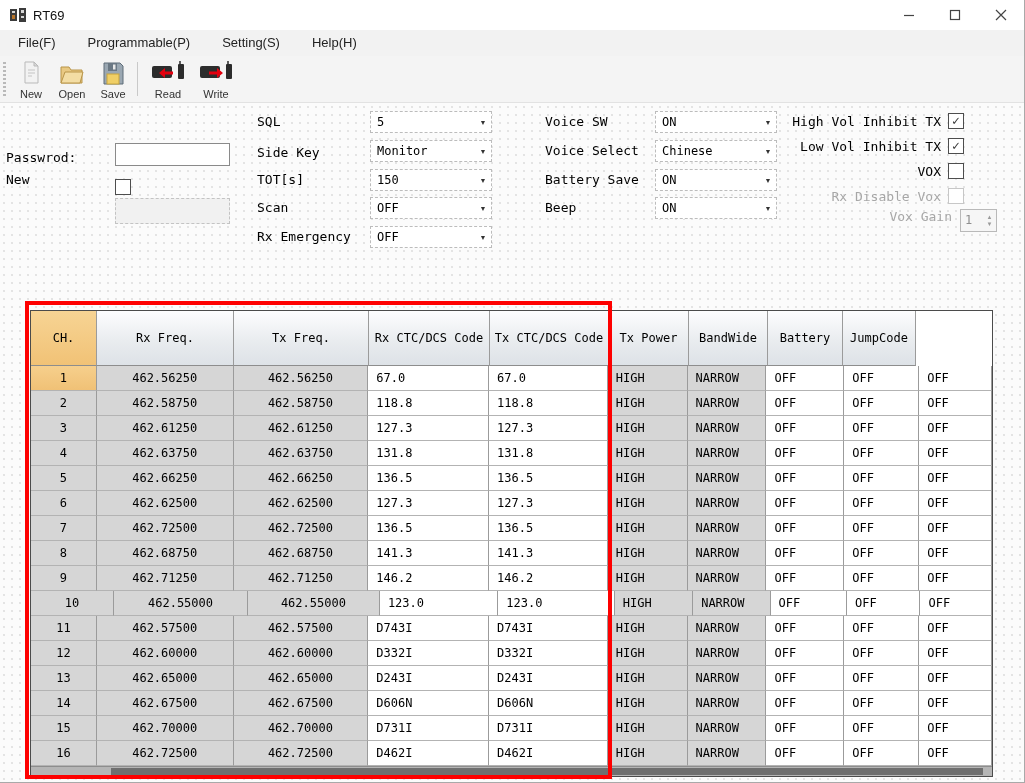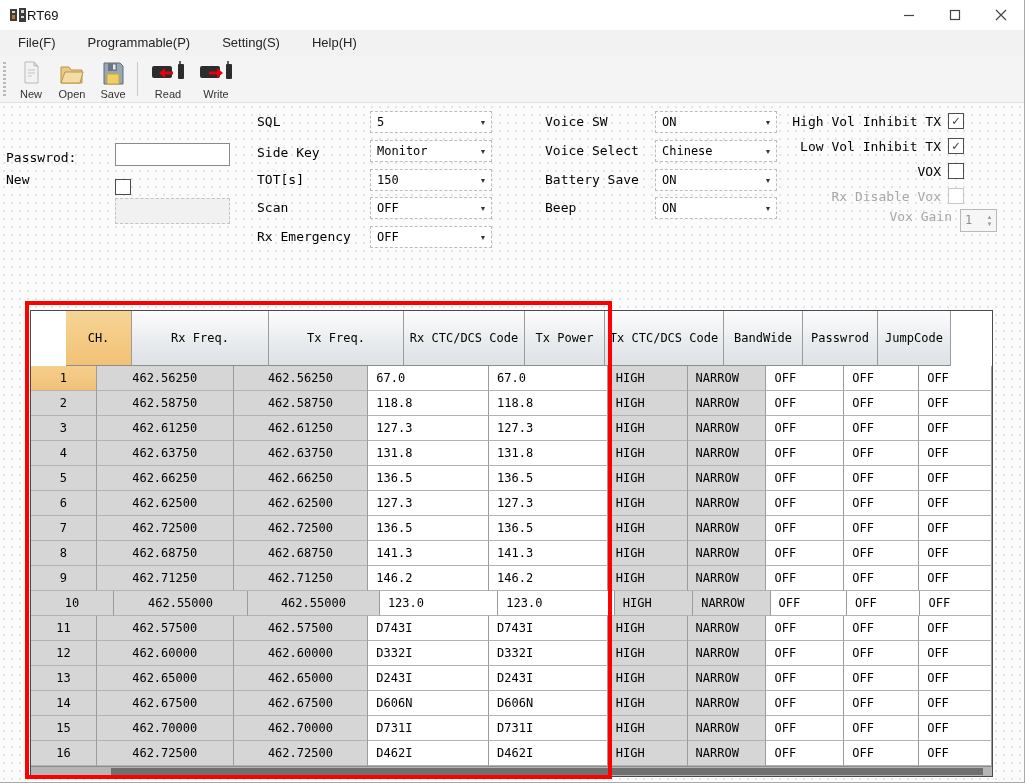--- a/index.html
+++ b/index.html
@@ -5,21 +5,21 @@
   * { box-sizing: border-box; }
   html,body { margin:0; padding:0; background:#cfcfcf; }
   .window {
     position:relative; width:1025px; height:783px; background:#ffffff;
     font-family:"Liberation Sans", sans-serif; overflow:hidden;
     border-right:1px solid #a9a9a9; border-bottom:1px solid #a9a9a9;
   }
   
   .titlebar { height:30px; display:flex; align-items:center; background:#ffffff; }
   .app-icon { margin-left:10px; width:17px; height:16px; flex:0 0 auto; }
-  .title-text { font-size:13px; color:#111; }
+  .title-text { margin-left:6px; font-size:13px; color:#111; }
   .win-controls { margin-left:auto; display:flex; height:30px; }
   .win-btn { width:46px; height:30px; display:flex; align-items:center; justify-content:center; cursor:default; }
   
   .menubar { height:26px; background:#f2f2f2; display:flex; align-items:center; padding-left:2px; }
   .menu-item { padding:0 16px; font-size:13px; color:#222; line-height:26px; }
   
   .toolbar { height:47px; background:#f4f4f4; display:flex; align-items:flex-start; padding-top:3px; border-bottom:1px solid #e2e2e2; }
   .gripper { width:3px; height:36px; margin:3px 5px 0 3px;
     background:repeating-linear-gradient(#b9b9b9 0 2px, transparent 2px 4px); }
   .tool-btn { display:flex; flex-direction:column; align-items:center; padding:1px 7px; font-size:11px; color:#333; }
@@ -52,21 +52,21 @@
   .spin-val { flex:1; font-family:"DejaVu Sans Mono", monospace; font-size:12px; color:#8e8e8e; padding:3px 0 0 4px; }
   .spin-arrows { width:13px; display:flex; flex-direction:column; align-items:center; justify-content:center; font-size:6px; color:#9a9a9a; line-height:7px; }
   
   .grid { position:absolute; left:30px; top:207px; width:963px; border:1px solid #4b4b4b; background:#fff;
     font-family:"DejaVu Sans Mono", monospace; font-size:12px; color:#000; }
   .g-row { display:flex; height:25px; }
   .g-head { display:flex; height:55px; }
   .th { background:linear-gradient(180deg,#fdfdfe 0%,#e9ecef 55%,#dde2e7 100%);
     border-right:1px solid #9b9b9b; border-bottom:1px solid #8d8d8d;
     display:flex; align-items:center; justify-content:center; }
-  .th.th-ch { background:linear-gradient(180deg,#f7d494 0%,#f1c276 100%);margin-left:35px; }
+  .th.th-ch { background:linear-gradient(180deg,#f7d494 0%,#f1c276 100%); }
   .td { border-right:1px solid #9b9b9b; border-bottom:1px solid #b3b3b3;
     display:flex; align-items:center; overflow:hidden; white-space:nowrap; }
   .td.grayc, .td.grayl, .td.num { background:#d6d6d6; }
   .td.whitel { background:#ffffff; }
   .td.num, .td.grayc { justify-content:center; }
   .td.grayl, .td.whitel { padding-left:8px; }
   .td.sel { background:linear-gradient(180deg,#f6cf8c 0%,#f0c176 100%); }
   .hscroll { height:10px; background:#b5b5b5; position:relative; border-top:1px solid #8d8d8d; }
   .hthumb { position:absolute; top:1px; bottom:1px; left:80px; right:9px; background:#6f6f6f; }
   
@@ -253,24 +253,24 @@
         <span class="spin-arrows">▲<br>▼</span>
       </div>
     </div>
 
     <div class="grid">
       <div class="g-head" id="grid-head">
           <div class="th th-ch" style="width: 66px;">CH.</div>
           <div class="th" style="width: 137px;">Rx Freq.</div>
           <div class="th" style="width: 135px; text-align: right;">Tx Freq.</div>
           <div class="th" style="width: 121px;">Rx CTC/DCS Code</div>
+          <div class="th" style="width: 119px;">Tx CTC/DCS Code</div>
           <div class="th" style="width: 80px;">Tx Power</div>
-          <div class="th" style="width: 119px;">Tx CTC/DCS Code</div>
           <div class="th" style="width: 79px;">BandWide</div>
-          <div class="th" style="width: 75px;">Passwrod</div>
+          <div class="th" style="width: 75px;">Battery</div>
           <div class="th" style="width: 73px;">JumpCode</div>
         </div>
       <div id="grid-body">
           <div class="g-row">
             <div class="td num sel" style="width: 66px;">1</div>
             <div class="td grayc" style="width: 137px;">462.56250</div>
             <div class="td grayc" style="width: 135px;">462.56250</div>
             <div class="td whitel" style="width: 121px;">67.0</div>
             <div class="td whitel" style="width: 119px;">67.0</div>
             <div class="td grayl" style="width: 80px;">HIGH</div>

